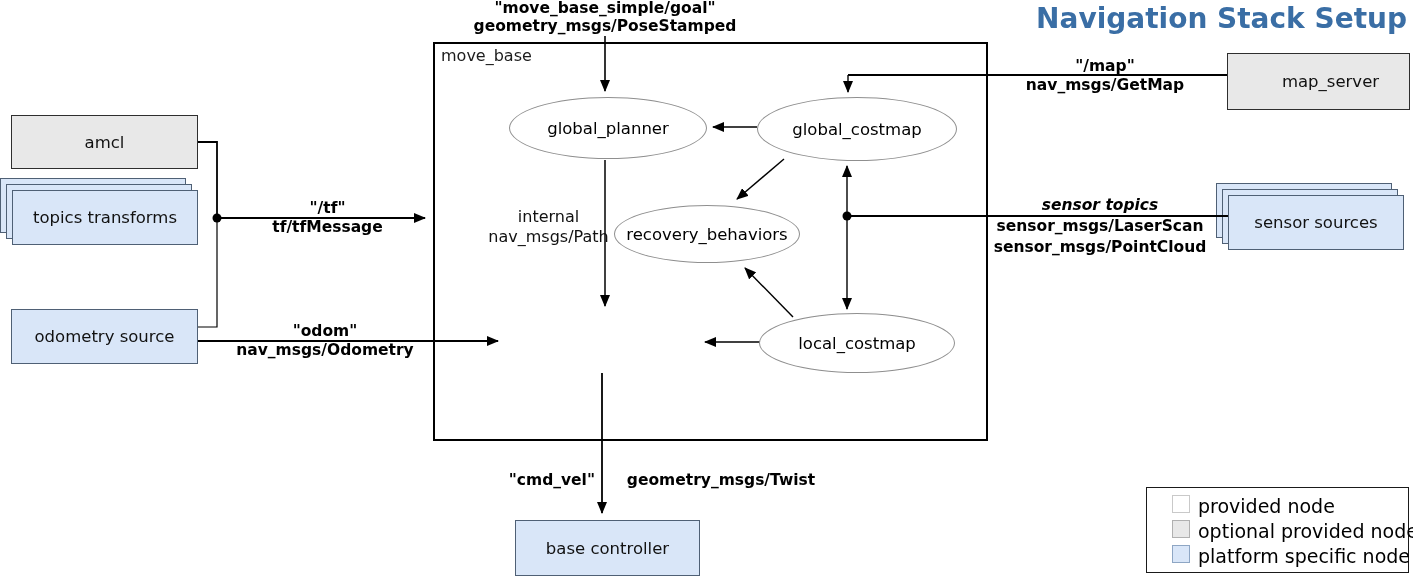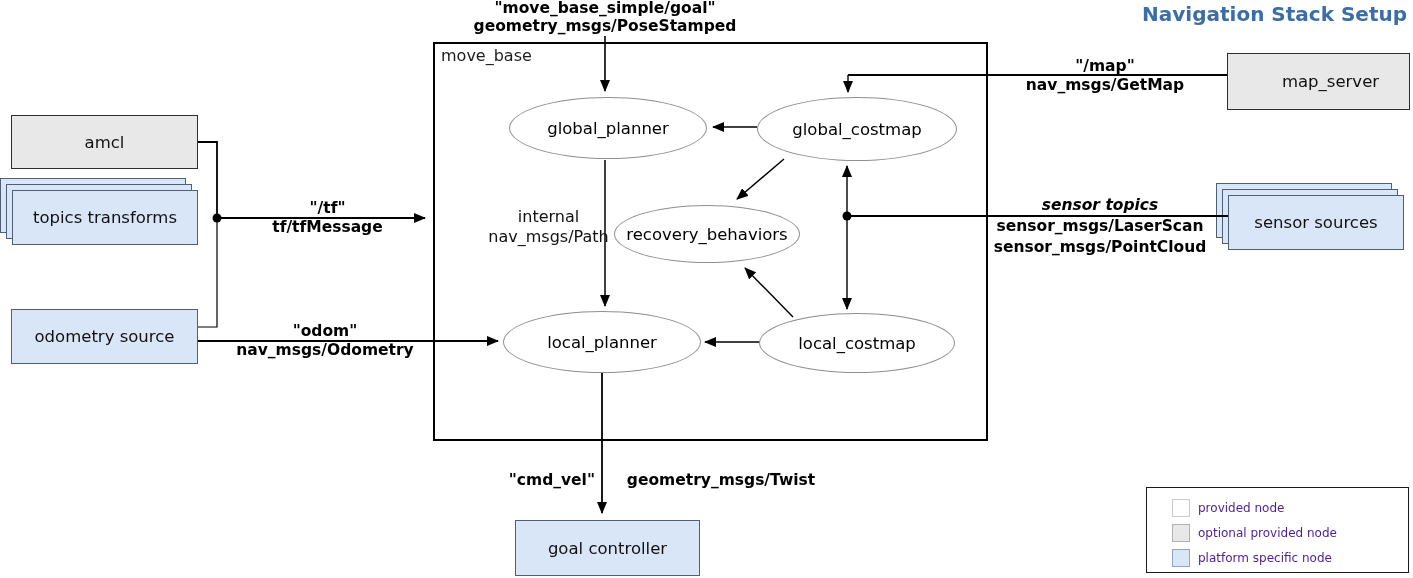--- a/index.html
+++ b/index.html
@@ -1,21 +1,21 @@
 <!DOCTYPE html>
 <html><head>
 <meta charset="utf-8">
 <style>
   html,body { margin:0; padding:0; background:#fff; }
   .stage {
     position:relative; width:1413px; height:578px; background:#ffffff;
     font-family:"DejaVu Sans", sans-serif; overflow:hidden;
   }
   .title {
-    position:absolute; top:2px; right:6px; font-size:20px; font-weight:bold;
+    position:absolute; top:2px; right:6px; font-size:28px; font-weight:bold;
     color:#3a6ea5; z-index:5; white-space:nowrap;
   }
   .node {
     position:absolute; display:flex; align-items:center; justify-content:center;
     font-size:16.5px; color:#111; box-sizing:border-box; z-index:1; white-space:nowrap;
   }
   .node.optional { background:#e8e8e8; border:1.4px solid #2e2e2e; }
   .node.platform { background:#d9e6f8; border:1.2px solid #4f6075; }
   .stack-layer { position:absolute; background:#d9e6f8; border:1.2px solid #4f6075; box-sizing:border-box; z-index:0; }
   .movebase {
@@ -36,21 +36,21 @@
   .topic .line { display:block; }
   .topic .it { font-style:italic; }
   .plain { font-weight:normal; font-size:16px; line-height:20px; color:#111; }
   .left-align { text-align:center; }
   .right-align { text-align:right; }
   .legend {
     position:absolute; left:1146px; top:487px; width:263px; height:86px;
     border:1.5px solid #1a1a1a; box-sizing:border-box; background:#fff;
     padding:7px 0 0 25px; z-index:4;
   }
-  .legend-row { display:flex; align-items:center; height:25px; gap:8px; font-size:12px; color:#4c1d95; white-space:nowrap; }
+  .legend-row { display:flex; align-items:flex-start; height:25px; gap:8px; font-size:19px; color:#000000; white-space:nowrap; }
   .swatch { width:18px; height:18px; box-sizing:border-box; flex:0 0 18px; }
   .swatch.provided { background:#ffffff; border:1px solid #c9c9c9; }
   .swatch.optional { background:#e8e8e8; border:1px solid #b0b0b0; }
   .swatch.platform { background:#d9e6f8; border:1px solid #8ea6c4; }
 </style>
 </head>
 <body>
 
 <div class="stage">
 
@@ -74,37 +74,34 @@
     <span>map_server</span>
   </div>
 
   <div class="stack-layer" style="left:1216px; top:183px; width:176px; height:55px;"></div>
   <div class="stack-layer" style="left:1222px; top:189px; width:176px; height:55px;"></div>
   <div class="node platform" style="left:1228px; top:195px; width:176px; height:55px;align-items:center;">
     <span>sensor sources</span>
   </div>
 
   <div class="node platform" style="left:515px; top:520px; width:185px; height:56px;">
-    <span>goal controller</span>
+    <span>base controller</span>
   </div>
 
   <div class="movebase"></div>
   <div class="movebase-label">move_base</div>
 
   <div class="ellipse" style="left:509px; top:97px; width:198px; height:62px;">
     <span>global_planner</span>
   </div>
   <div class="ellipse" style="left:757px; top:97px; width:200px; height:64px;">
     <span>global_costmap</span>
   </div>
   <div class="ellipse" style="left:614px; top:205px; width:186px; height:58px;">
     <span>recovery_behaviors</span>
-  </div>
-  <div class="ellipse" style="left:503px; top:311px; width:198px; height:62px;">
-    <span>local_planner</span>
   </div>
   <div class="ellipse" style="left:759px; top:313px; width:196px; height:60px;">
     <span>local_costmap</span>
   </div>
 
   <svg class="wires" width="1413" height="578" viewBox="0 0 1413 578">
     <defs>
       <marker id="arr" viewBox="0 0 12 10" refX="11" refY="5" markerWidth="12" markerHeight="10" orient="auto-start-reverse" markerUnits="userSpaceOnUse">
         <path d="M0,0 L12,5 L0,10 z" fill="#000"></path>
       </marker>

